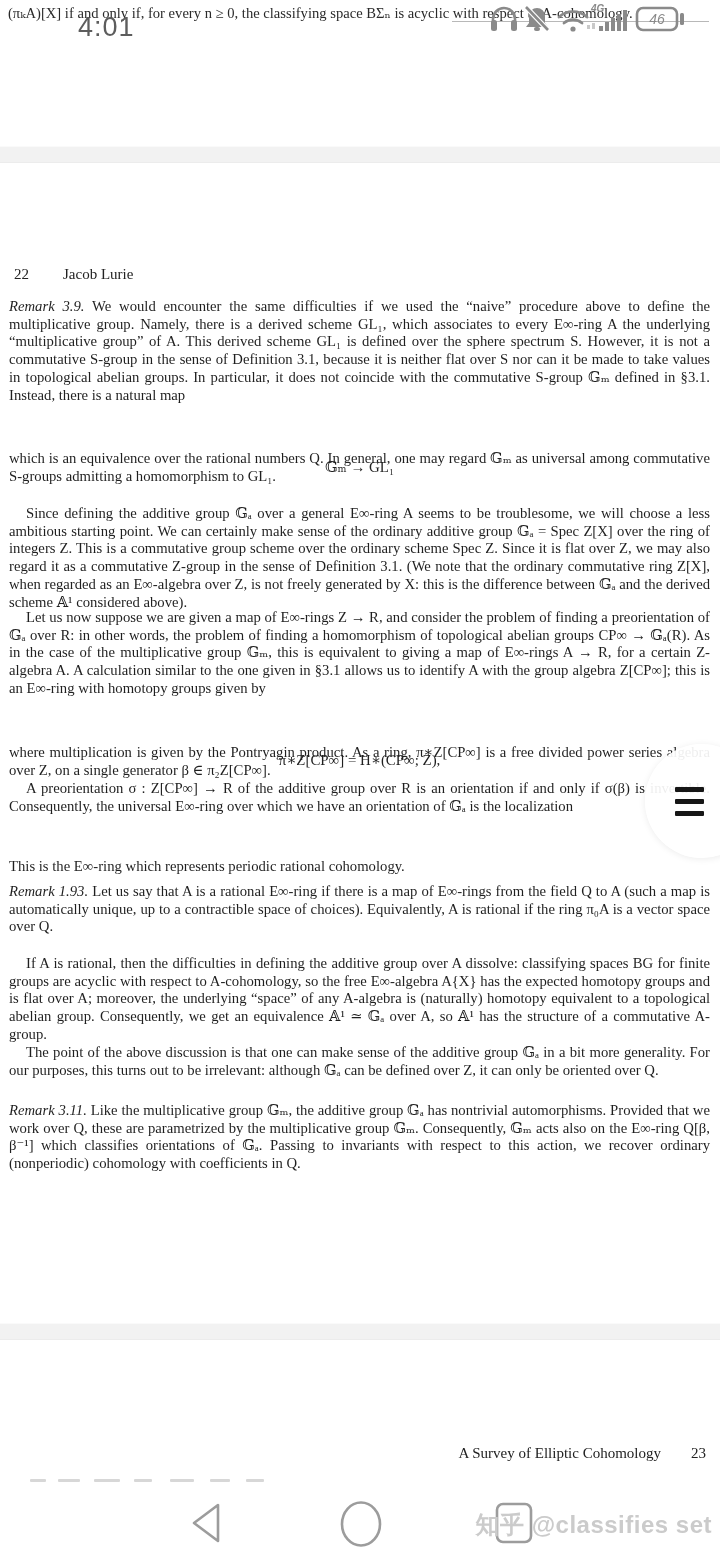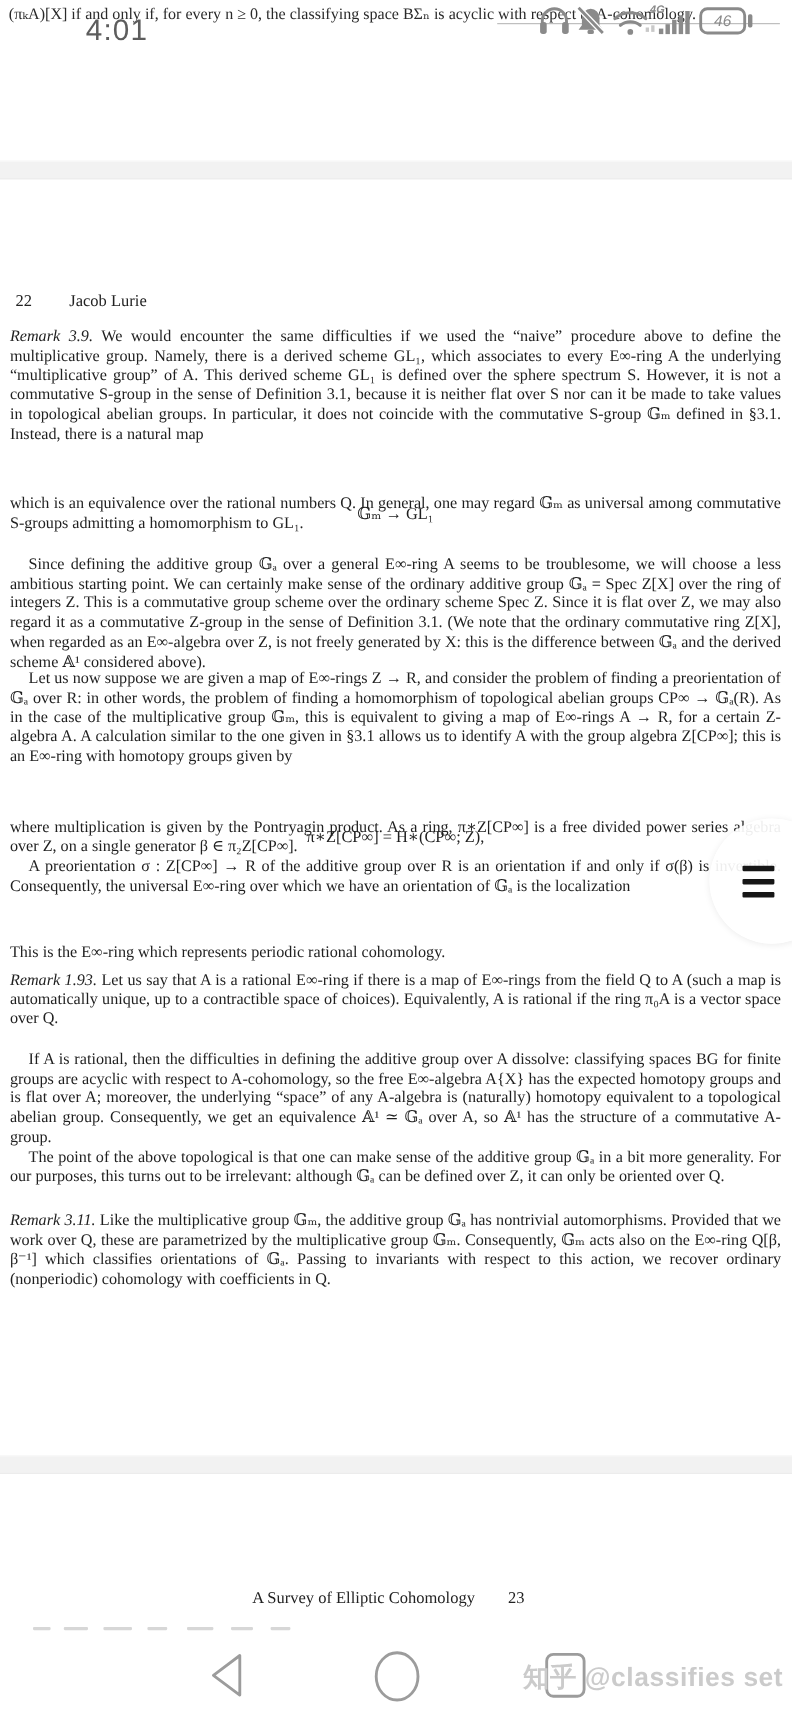--- a/index.html
+++ b/index.html
@@ -18,21 +18,21 @@
 
   
   .page-sep{position:absolute;left:0;width:720px;height:15px;background:#f2f2f2;
             border-top:1px solid #fafafa;border-bottom:1px solid #ececec;}
   .sep1{top:146px;} .sep2{top:1323px;}
 
   
   .head22{position:absolute;left:0;top:266px;width:720px;font-size:15px;color:#222;}
   .head22 .pnum{position:absolute;left:14px;}
   .head22 .rhead{position:absolute;left:63px;}
-  .head23{position:absolute;left:0;top:1445px;width:706px;text-align:center;font-size:15px;color:#222;}
+  .head23{position:absolute;left:0;top:1445px;width:706px;text-align:right;font-size:15px;color:#222;}
   .head23 .pnum{display:inline-block;margin-left:30px;}
 
   
   .para{position:absolute;left:9px;width:701px;font-size:14.7px;line-height:17.7px;
         text-align:justify;color:#1f1f1f;}
   .indent{text-indent:17px;}
   .rlead{font-style:italic;margin-top:48px;}
   .formula{position:absolute;left:9px;width:701px;text-align:center;font-size:14.9px;color:#1f1f1f;margin-top:36px;}
 
   
@@ -120,21 +120,21 @@
 
   <div class="para indent" style="top:780px">A preorientation σ : Z[CP∞] → R of the additive group over R is an orientation if and only if σ(β) is invertible. Consequently, the universal E∞-ring over which we have an orientation of 𝔾ₐ is the localization</div>
 
 
   <div class="para" style="top:858px">This is the E∞-ring which represents periodic rational cohomology.</div>
 
   <div class="para" style="top:883px"><span class="rlead">Remark 1.93.</span><span> Let us say that A is a rational E∞-ring if there is a map of E∞-rings from the field Q to A (such a map is automatically unique, up to a contractible space of choices). Equivalently, A is rational if the ring π₀A is a vector space over Q.</span></div>
 
   <div class="para indent" style="top:955px">If A is rational, then the difficulties in defining the additive group over A dissolve: classifying spaces BG for finite groups are acyclic with respect to A-cohomology, so the free E∞-algebra A{X} has the expected homotopy groups and is flat over A; moreover, the underlying “space” of any A-algebra is (naturally) homotopy equivalent to a topological abelian group. Consequently, we get an equivalence 𝔸¹ ≃ 𝔾ₐ over A, so 𝔸¹ has the structure of a commutative A-group.</div>
 
-  <div class="para indent" style="top:1044px">The point of the above topological is that one can make sense of the additive group 𝔾ₐ in a bit more generality. For our purposes, this turns out to be irrelevant: although 𝔾ₐ can be defined over Z, it can only be oriented over Q.</div>
+  <div class="para indent" style="top:1044px">The point of the above discussion is that one can make sense of the additive group 𝔾ₐ in a bit more generality. For our purposes, this turns out to be irrelevant: although 𝔾ₐ can be defined over Z, it can only be oriented over Q.</div>
 
   <div class="para" style="top:1102px"><span class="rlead">Remark 3.11.</span><span> Like the multiplicative group 𝔾ₘ, the additive group 𝔾ₐ has nontrivial automorphisms. Provided that we work over Q, these are parametrized by the multiplicative group 𝔾ₘ. Consequently, 𝔾ₘ acts also on the E∞-ring Q[β, β⁻¹] which classifies orientations of 𝔾ₐ. Passing to invariants with respect to this action, we recover ordinary (nonperiodic) cohomology with coefficients in Q.</span></div>
 
   <div class="fab">
     <div>
       <div class="bar b1"></div>
         <div class="bar b2"></div>
         <div class="bar b3"></div>
     </div>
   </div>

